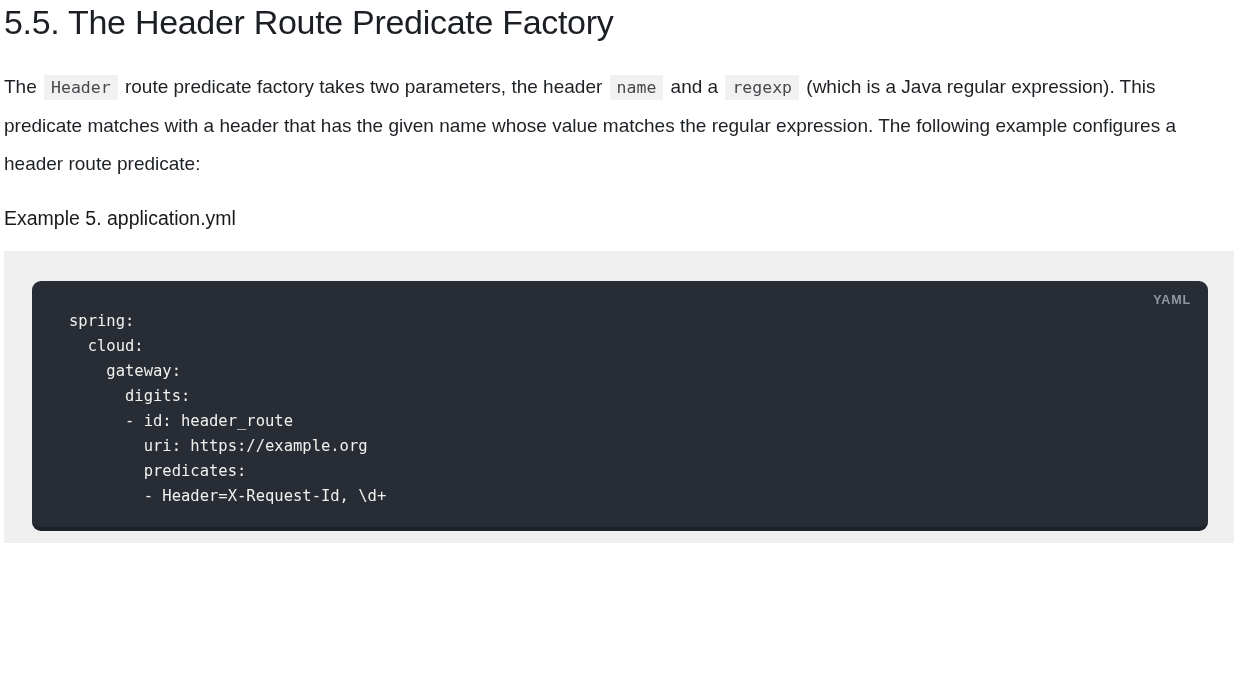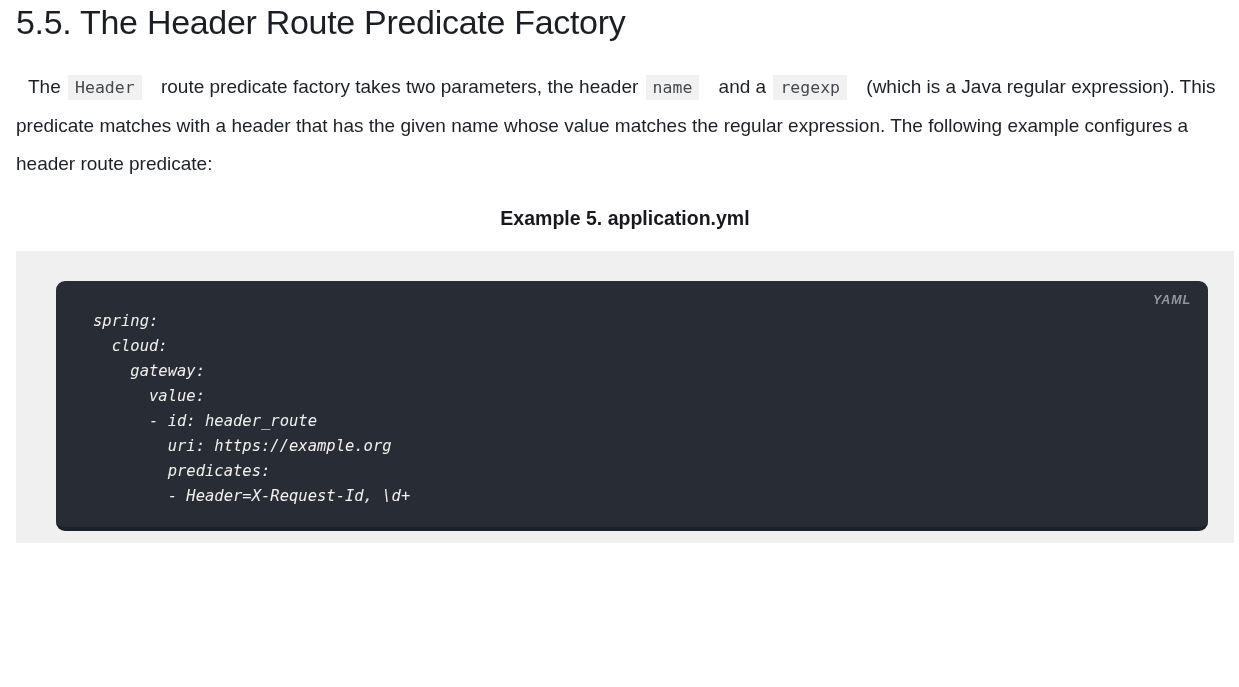--- a/index.html
+++ b/index.html
@@ -5,21 +5,21 @@
   :root{
     --body-text:#1d2125;
     --listing-bg:#f0f0f0;
     --code-panel-bg:#272c35;
     --code-panel-border:#1d2129;
     --code-text:#f2f1ee;
     --inline-code-bg:#f1f1f1;
     --inline-code-text:#45494d;
     --lang-label:#9198a1;
   }
-  *{box-sizing:border-box;margin-left:12px;}
+  *{box-sizing:border-box;}
   html,body{margin:0;padding:0;background:#ffffff;}
   body{
     width:1239px;
     min-height:687px;
     font-family:"Liberation Sans", sans-serif;
     color:var(--body-text);
     padding:0 5px 10px 4px;
   }
   h2[data-name="section-heading"]{
     font-weight:300;
@@ -39,32 +39,30 @@
     font-family:"DejaVu Sans Mono", monospace;
     font-size:16.5px;
     background:var(--inline-code-bg);
     color:var(--inline-code-text);
     padding:3px 7px;
     border-radius:0;
     margin:0 2px;
     white-space:nowrap;
   }
   .caption{
-    font-weight:700;
+    font-weight:400;
     font-size:19.5px;
     margin:4px 0 21px 0;
     color:#17191c;
-    text-align:center;
   }
   .listingblock{
     background:var(--listing-bg);
     border-radius:0;
     padding:30px 26px 12px 28px;
     margin:0 0 37px 0;
-    font-style:italic;
   }
   .code-panel{
     position:relative;
     background:var(--code-panel-bg);
     border-radius:9px;
     border-bottom:4px solid var(--code-panel-border);
     padding:28px 20px 18px 37px;
   }
   .lang-label{
     position:absolute;
@@ -95,21 +93,21 @@
   <p class="para" data-name="intro-paragraph"><span data-name="text-run">The </span><code data-name="inline-code">Header</code><span data-name="text-run"> route predicate factory takes two parameters, the header </span><code data-name="inline-code">name</code><span data-name="text-run"> and a </span><code data-name="inline-code">regexp</code><span data-name="text-run"> (which is a Java regular expression). This predicate matches with a header that has the given name whose value matches the regular expression. The following example configures a header route predicate:</span></p>
 
   <div class="caption" data-name="example-caption">Example 5. application.yml</div>
 
   <div class="listingblock" data-name="code-listing">
     <div class="code-panel" data-name="code-panel">
       <span class="lang-label" data-name="code-language-badge">YAML</span>
       <pre class="code" data-name="yaml-code">spring:
   cloud:
     gateway:
-      value:
+      digits:
       - id: header_route
         uri: https://example.org
         predicates:
         - Header=X-Request-Id, \d+</pre>
     </div>
   </div>
 
 
 </main>
 

